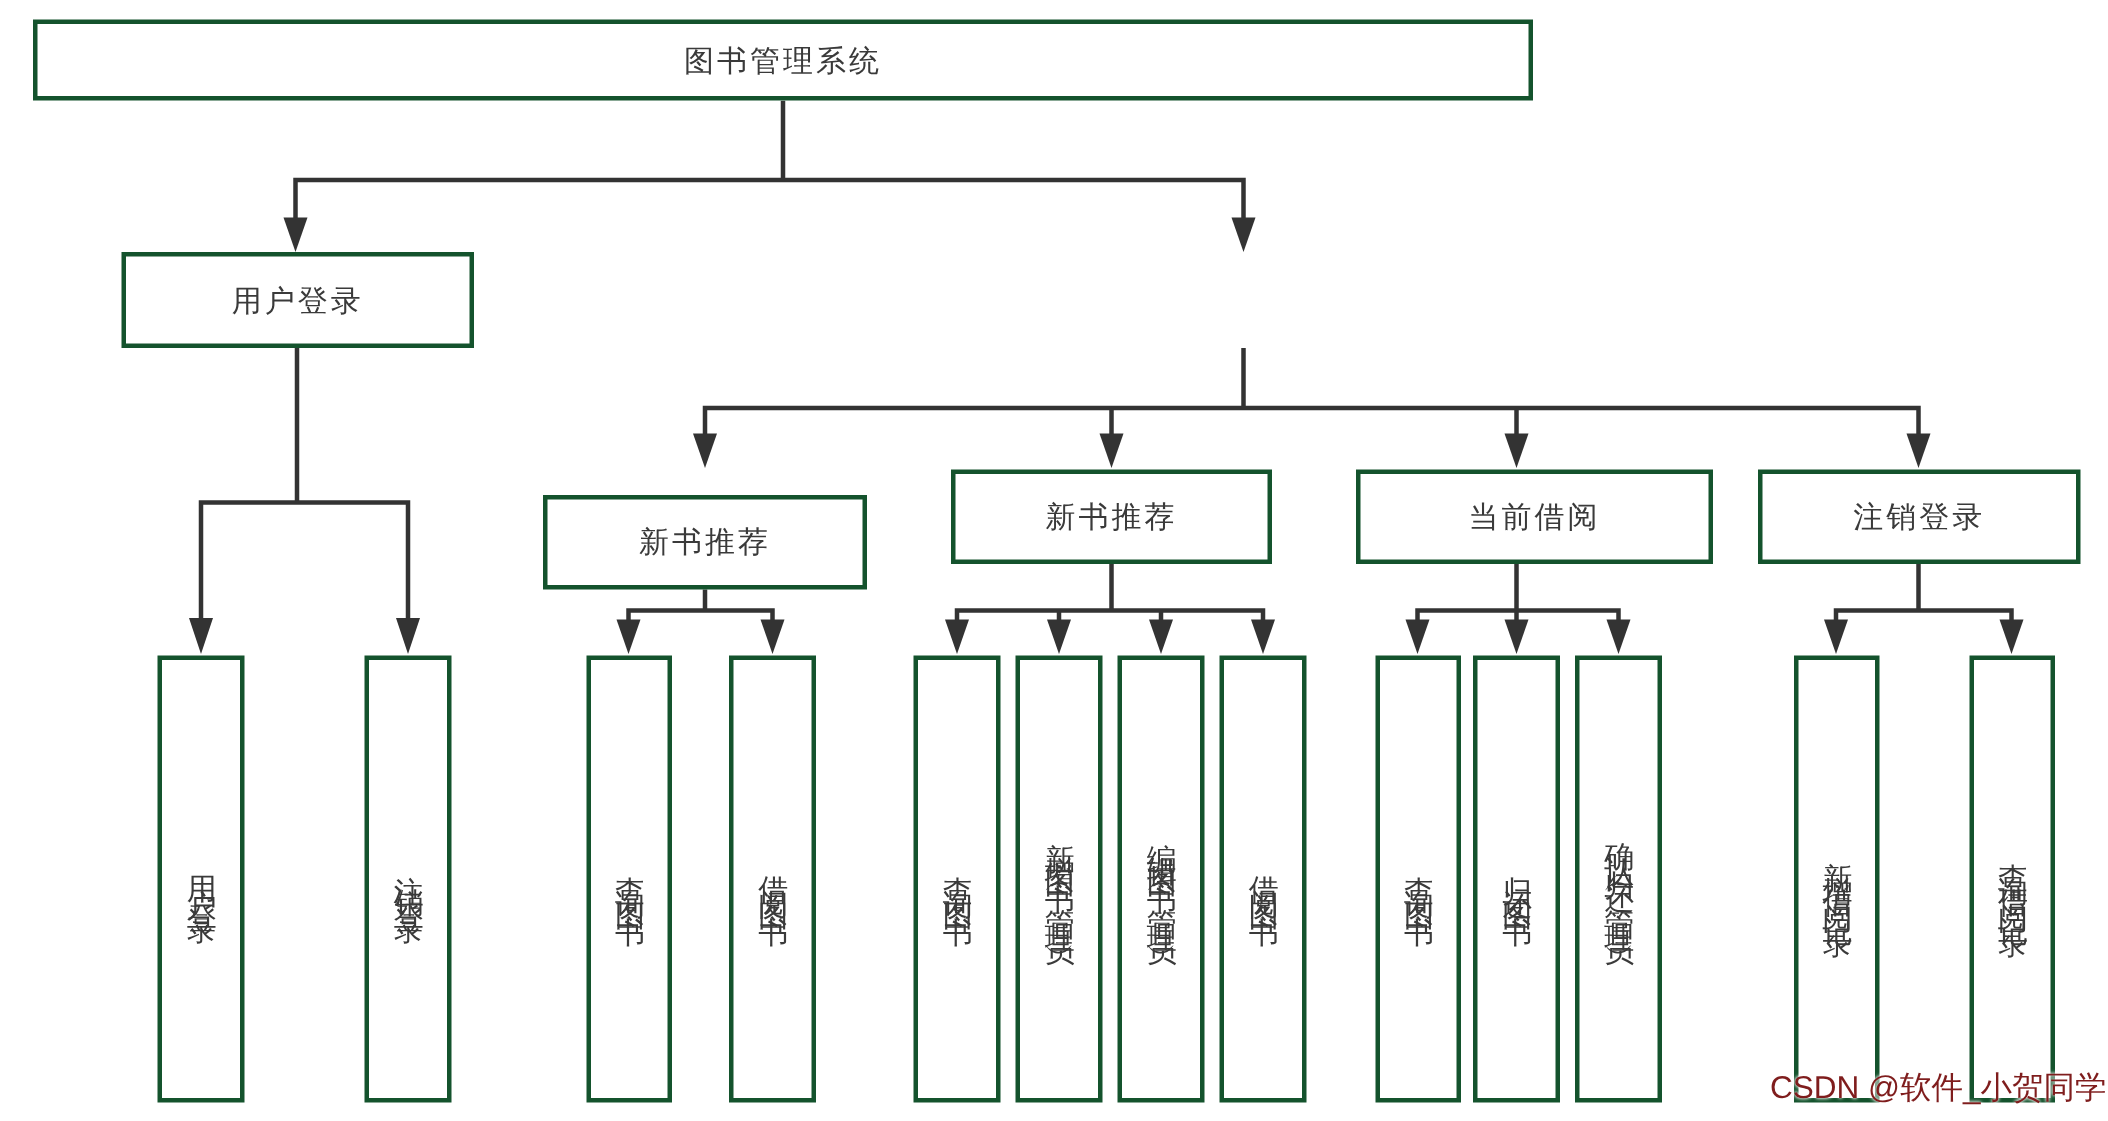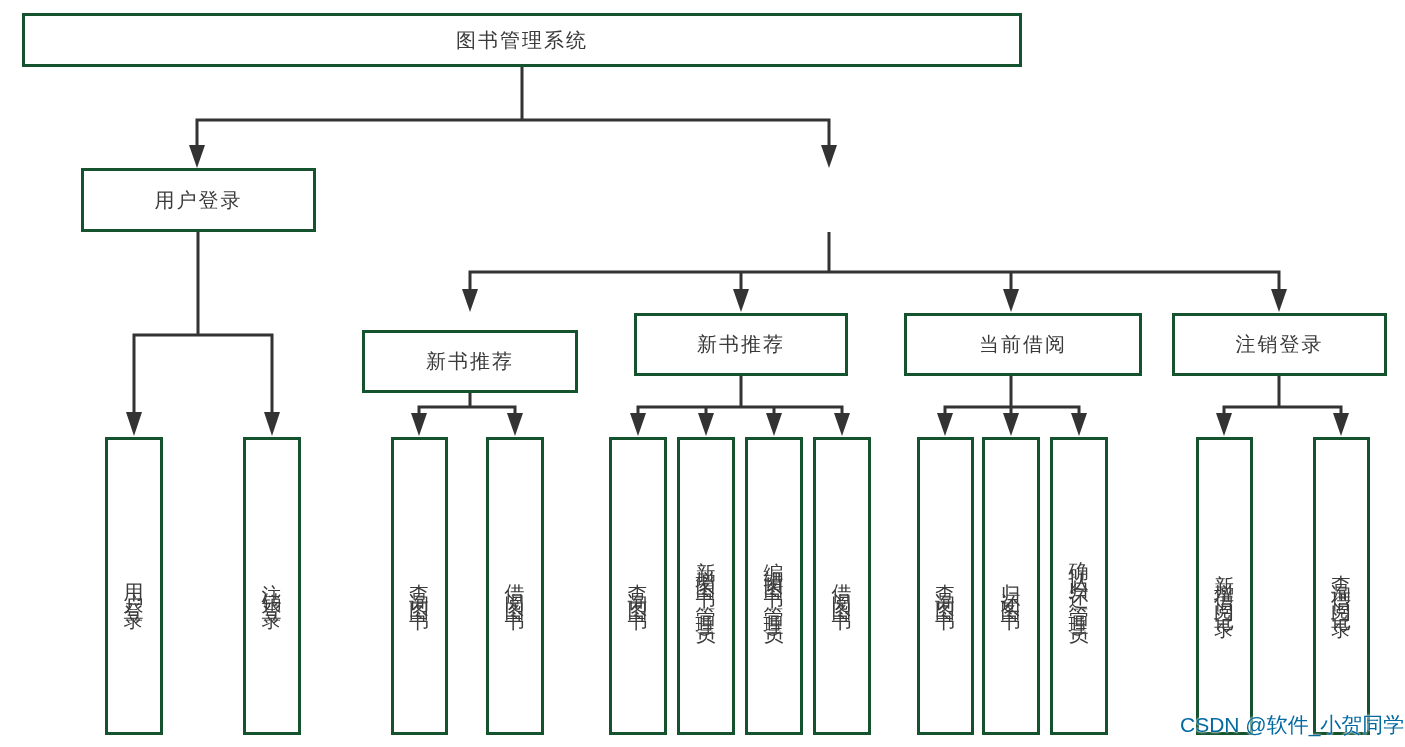--- a/index.html
+++ b/index.html
@@ -31,21 +31,21 @@
     writing-mode:vertical-rl;
     text-orientation:mixed;
     letter-spacing:9px;
     line-height:1.1;
   }
   .watermark{
     position:absolute;
     left:1180px;top:711px;
     z-index:3;
     font-size:21px;
-    color:#0369a1;
+    color:#7f1d1d;
     white-space:nowrap;
     text-shadow:0 0 3px #ffffff, 0 0 2px #ffffff;
   }
 </style>
 </head>
 <body>
 
 <div class="stage">
 
   <svg class="connector-layer" width="1405" height="747" viewBox="0 0 1405 747">

